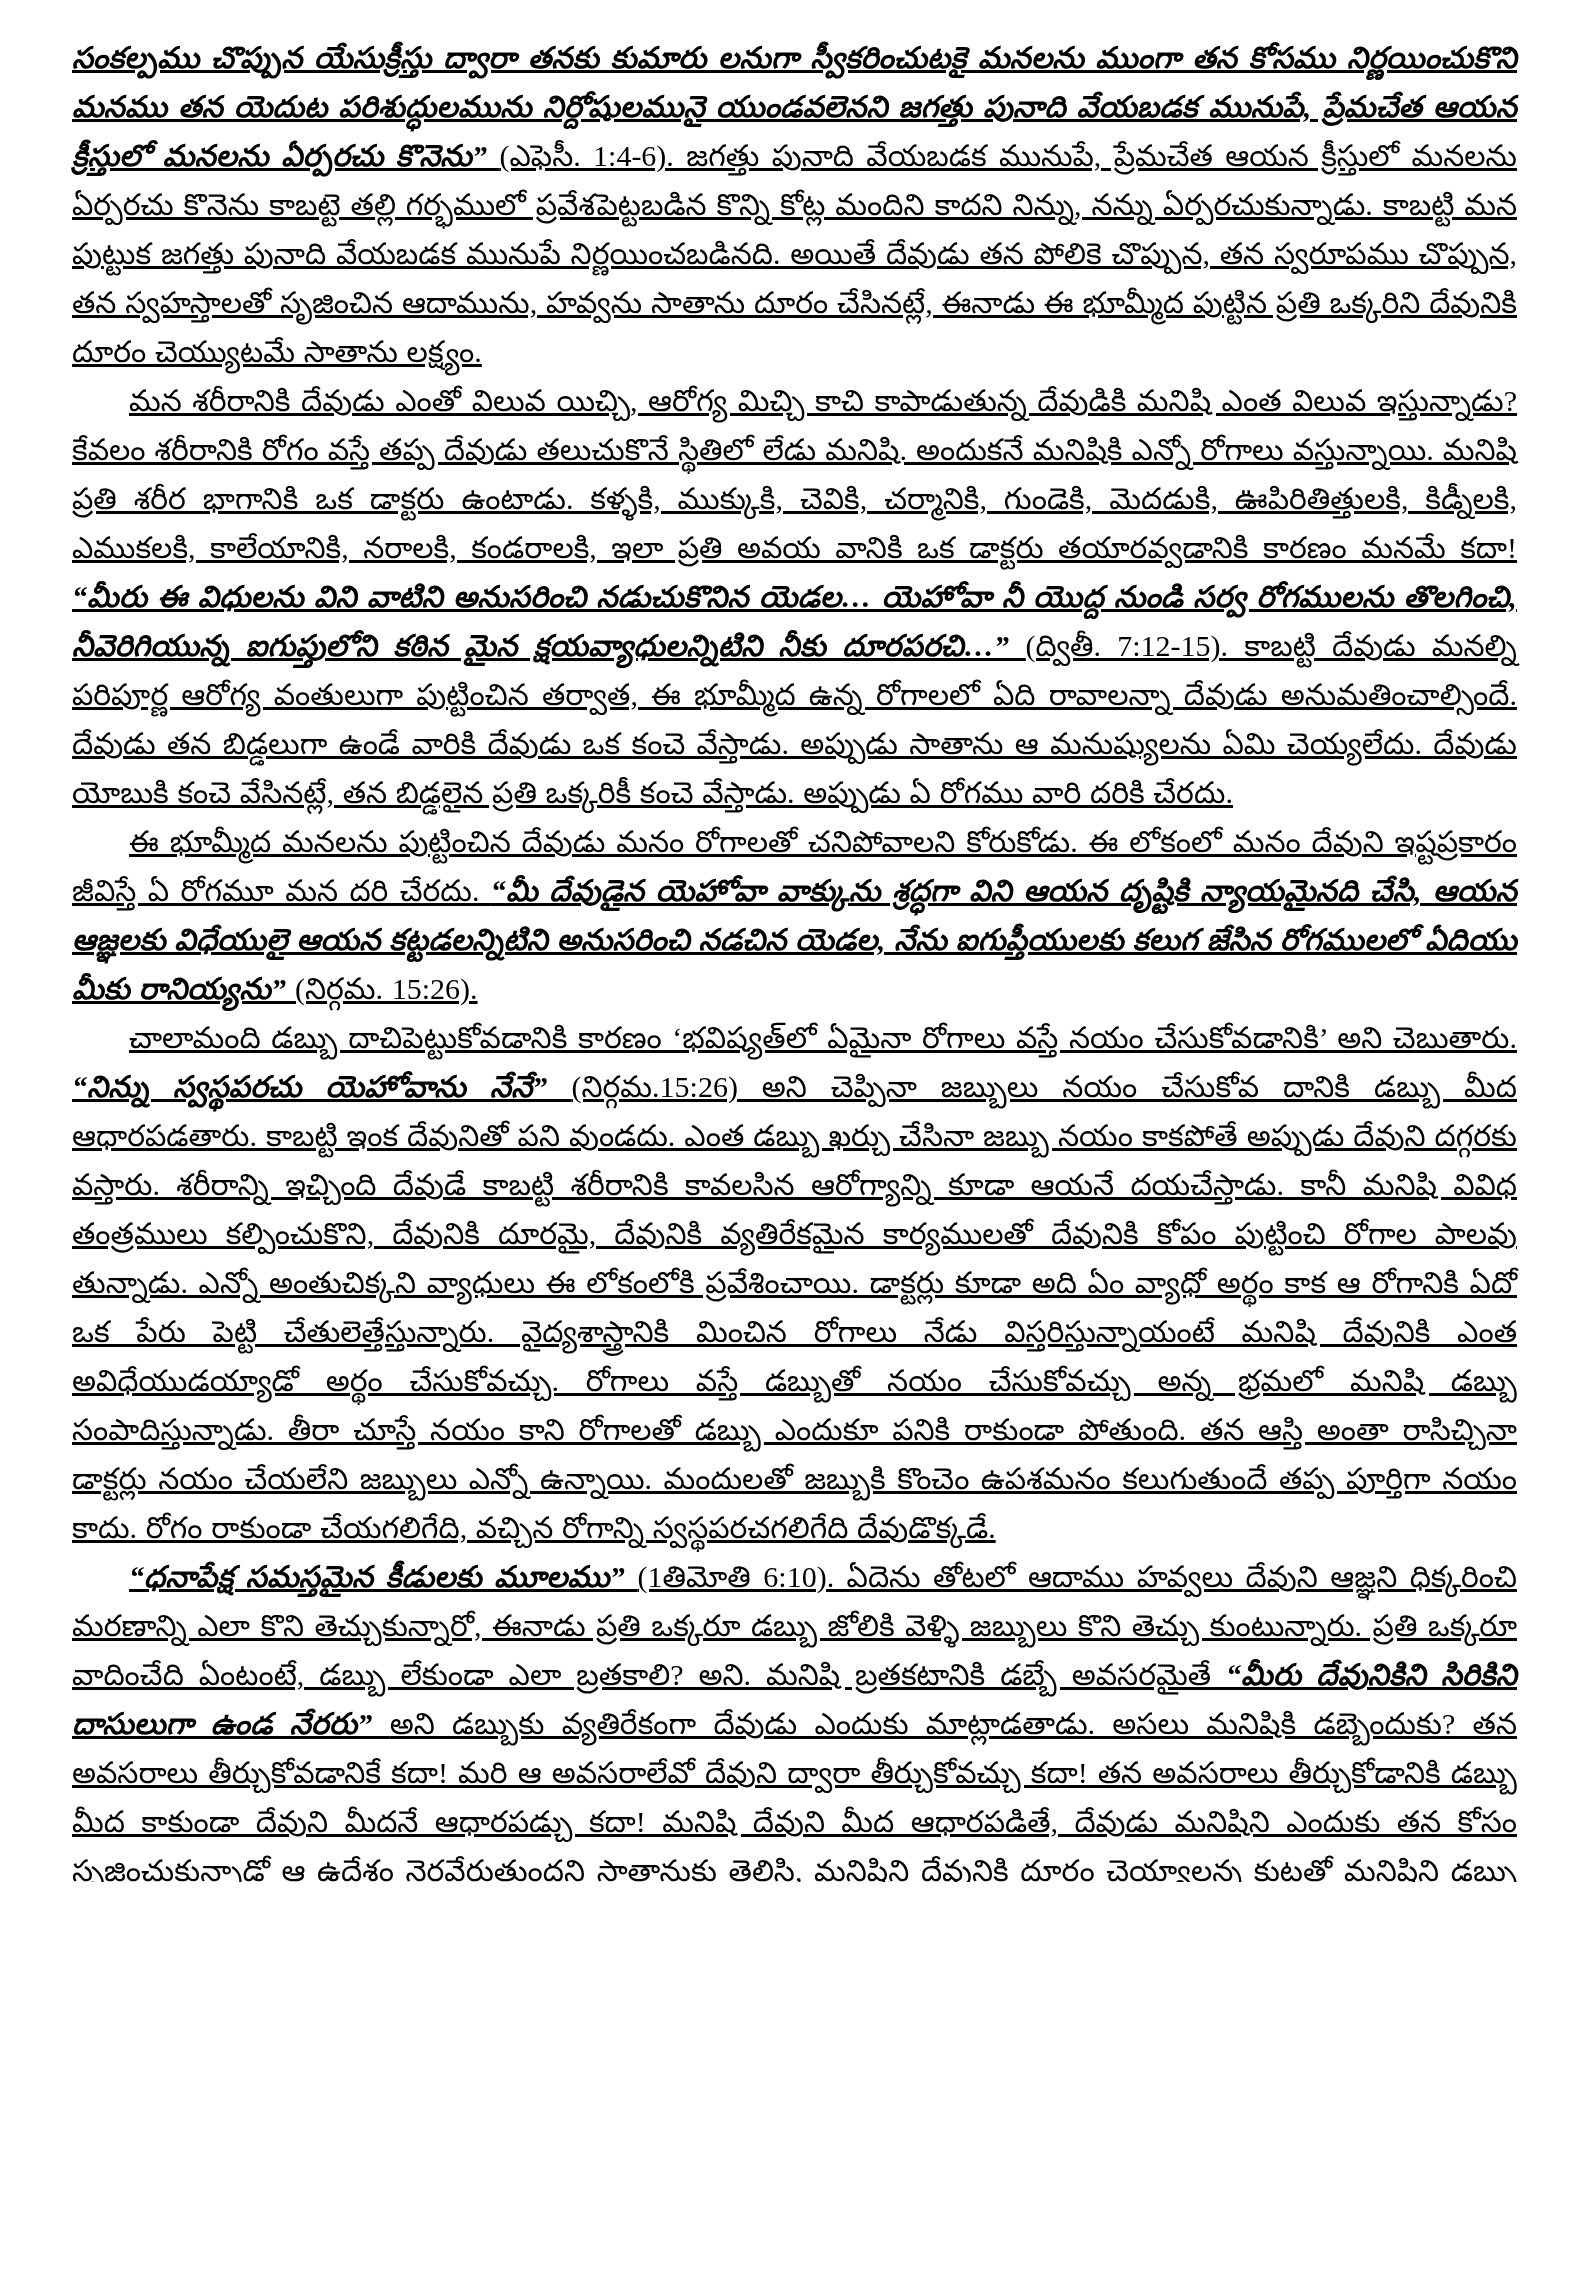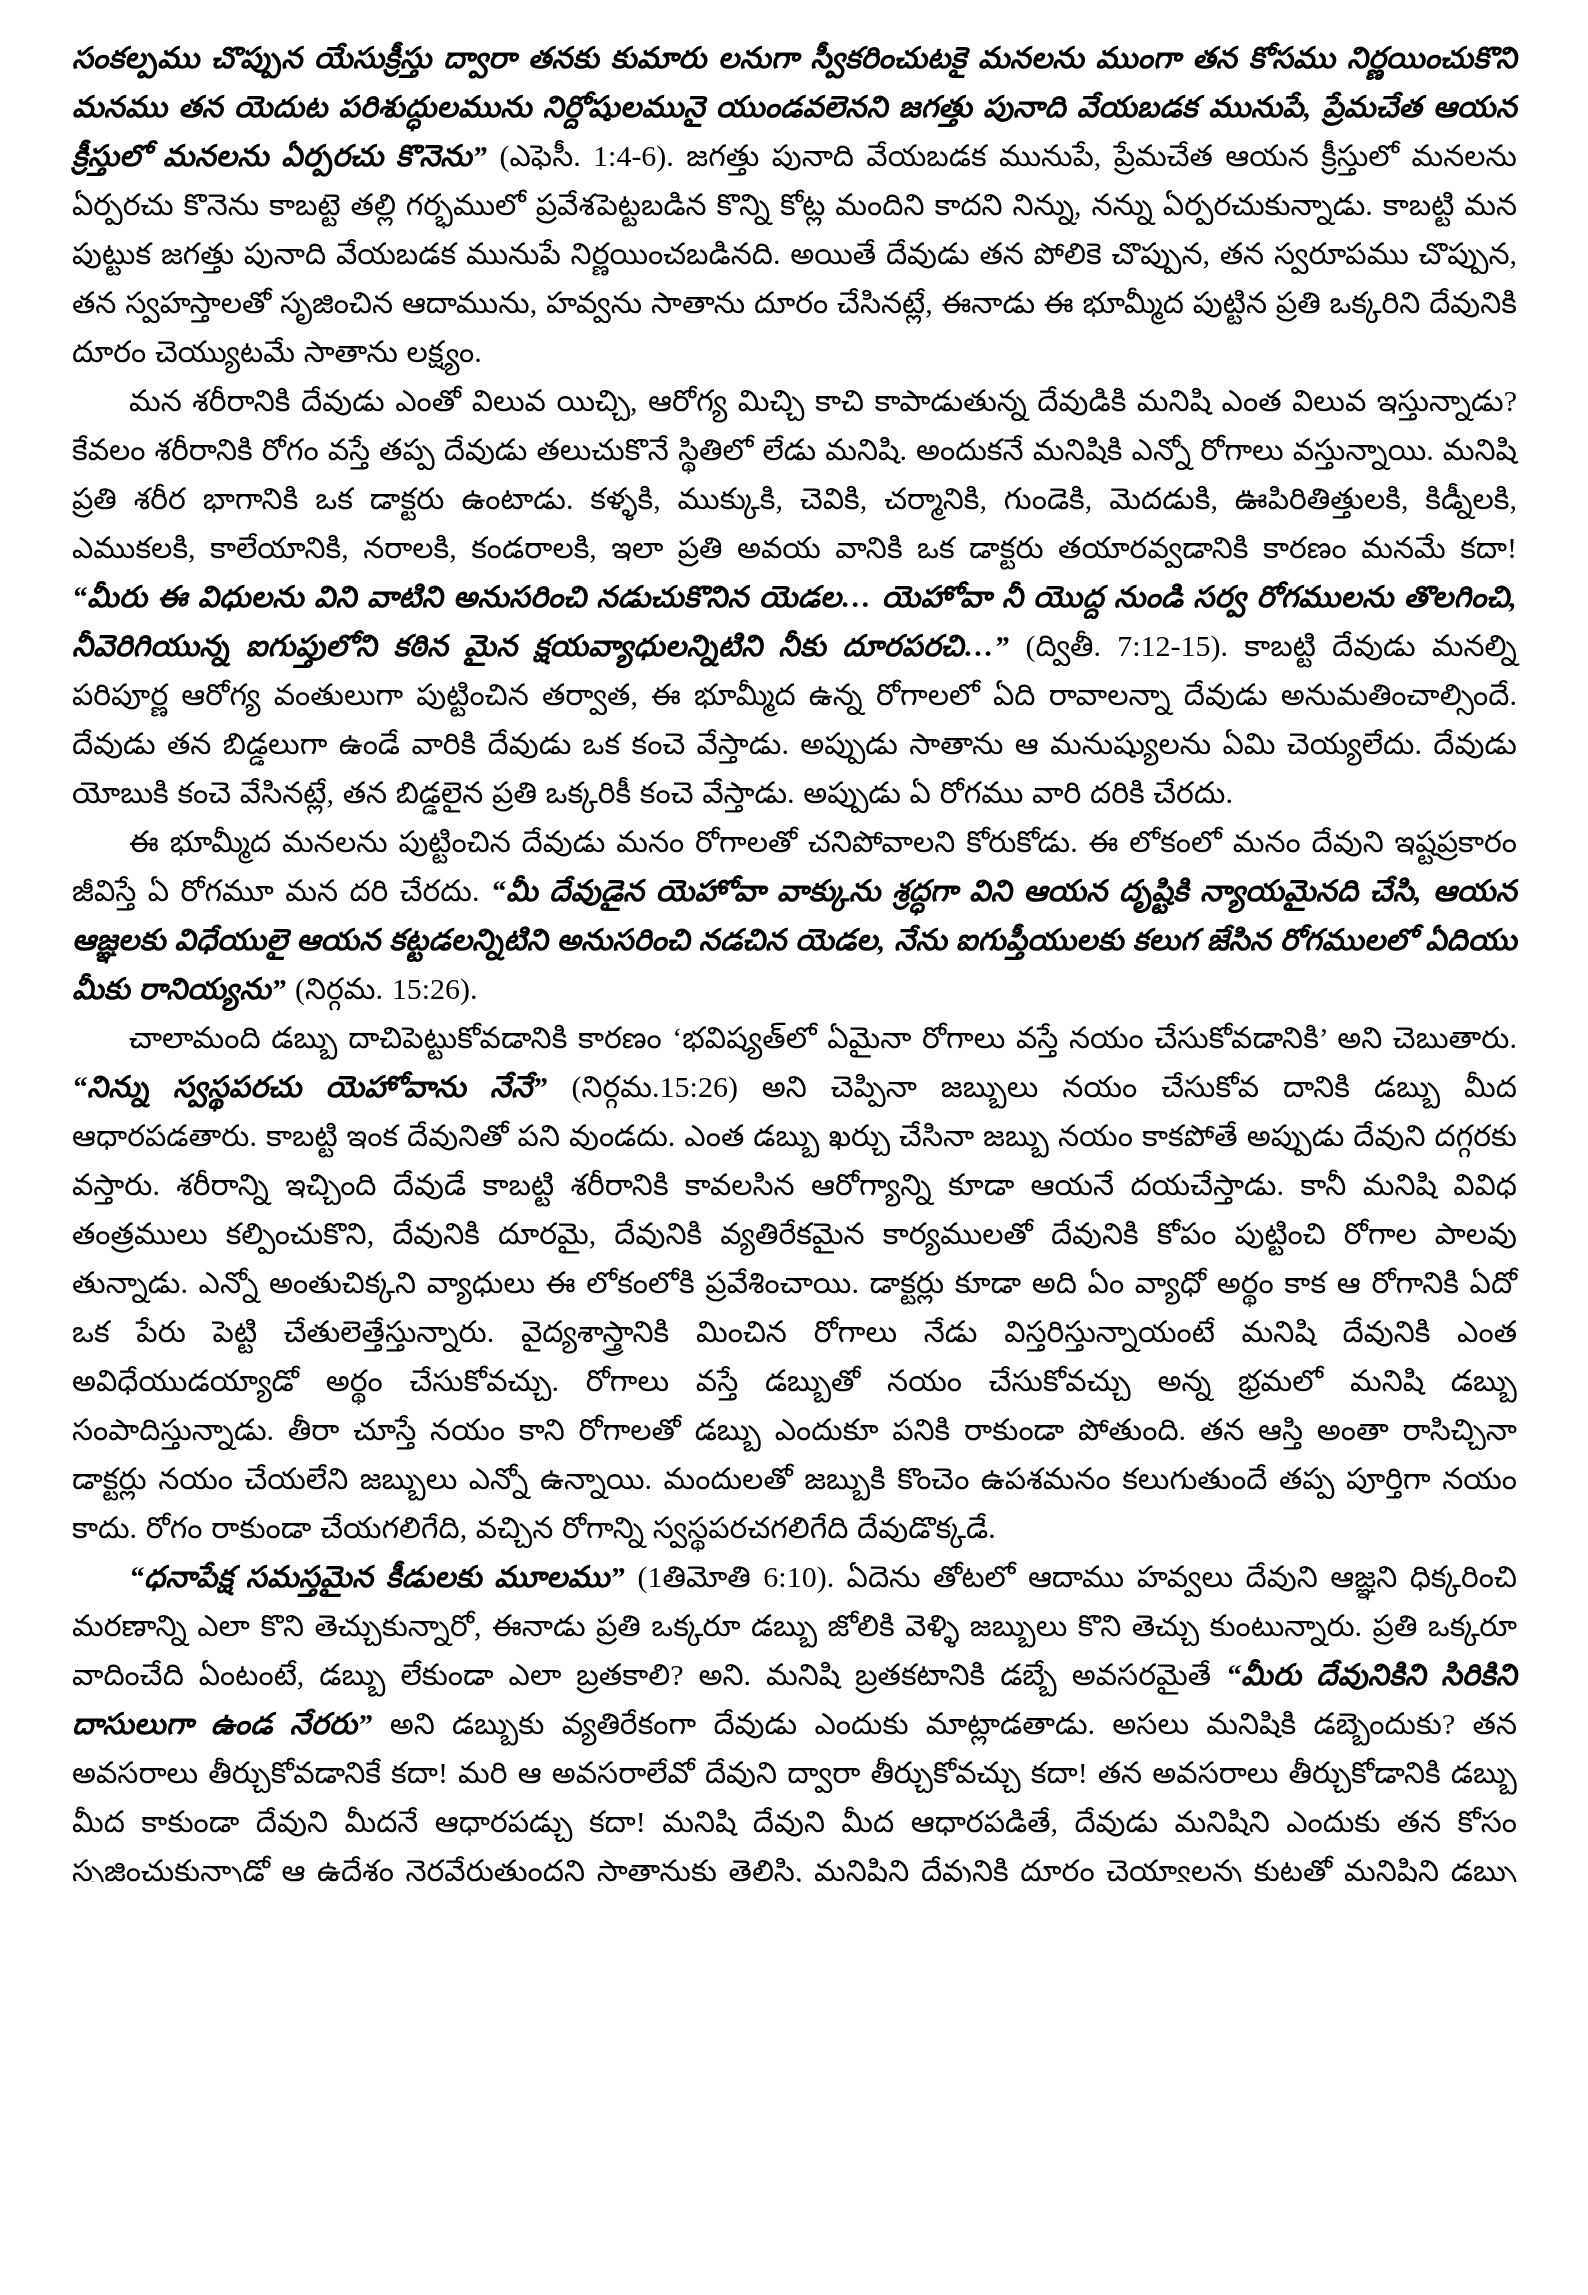--- a/index.html
+++ b/index.html
@@ -12,20 +12,21 @@
     font-family: "Liberation Serif", "DejaVu Serif", serif;
   }
   .page {
     position: relative;
     width: 1588px;
     height: 1882px;
     background: #ffffff;
     box-sizing: border-box;
     padding: 33px 72px 0 72px;
     overflow: hidden;
+    text-decoration: underline;
   }
   .doc-body {
     width: 1445px;
     color: #000000;
     font-size: 30px;
     line-height: 49px;
     text-align: justify;
     text-justify: inter-word;
     word-spacing: 0.04em;
     -webkit-font-smoothing: none;

